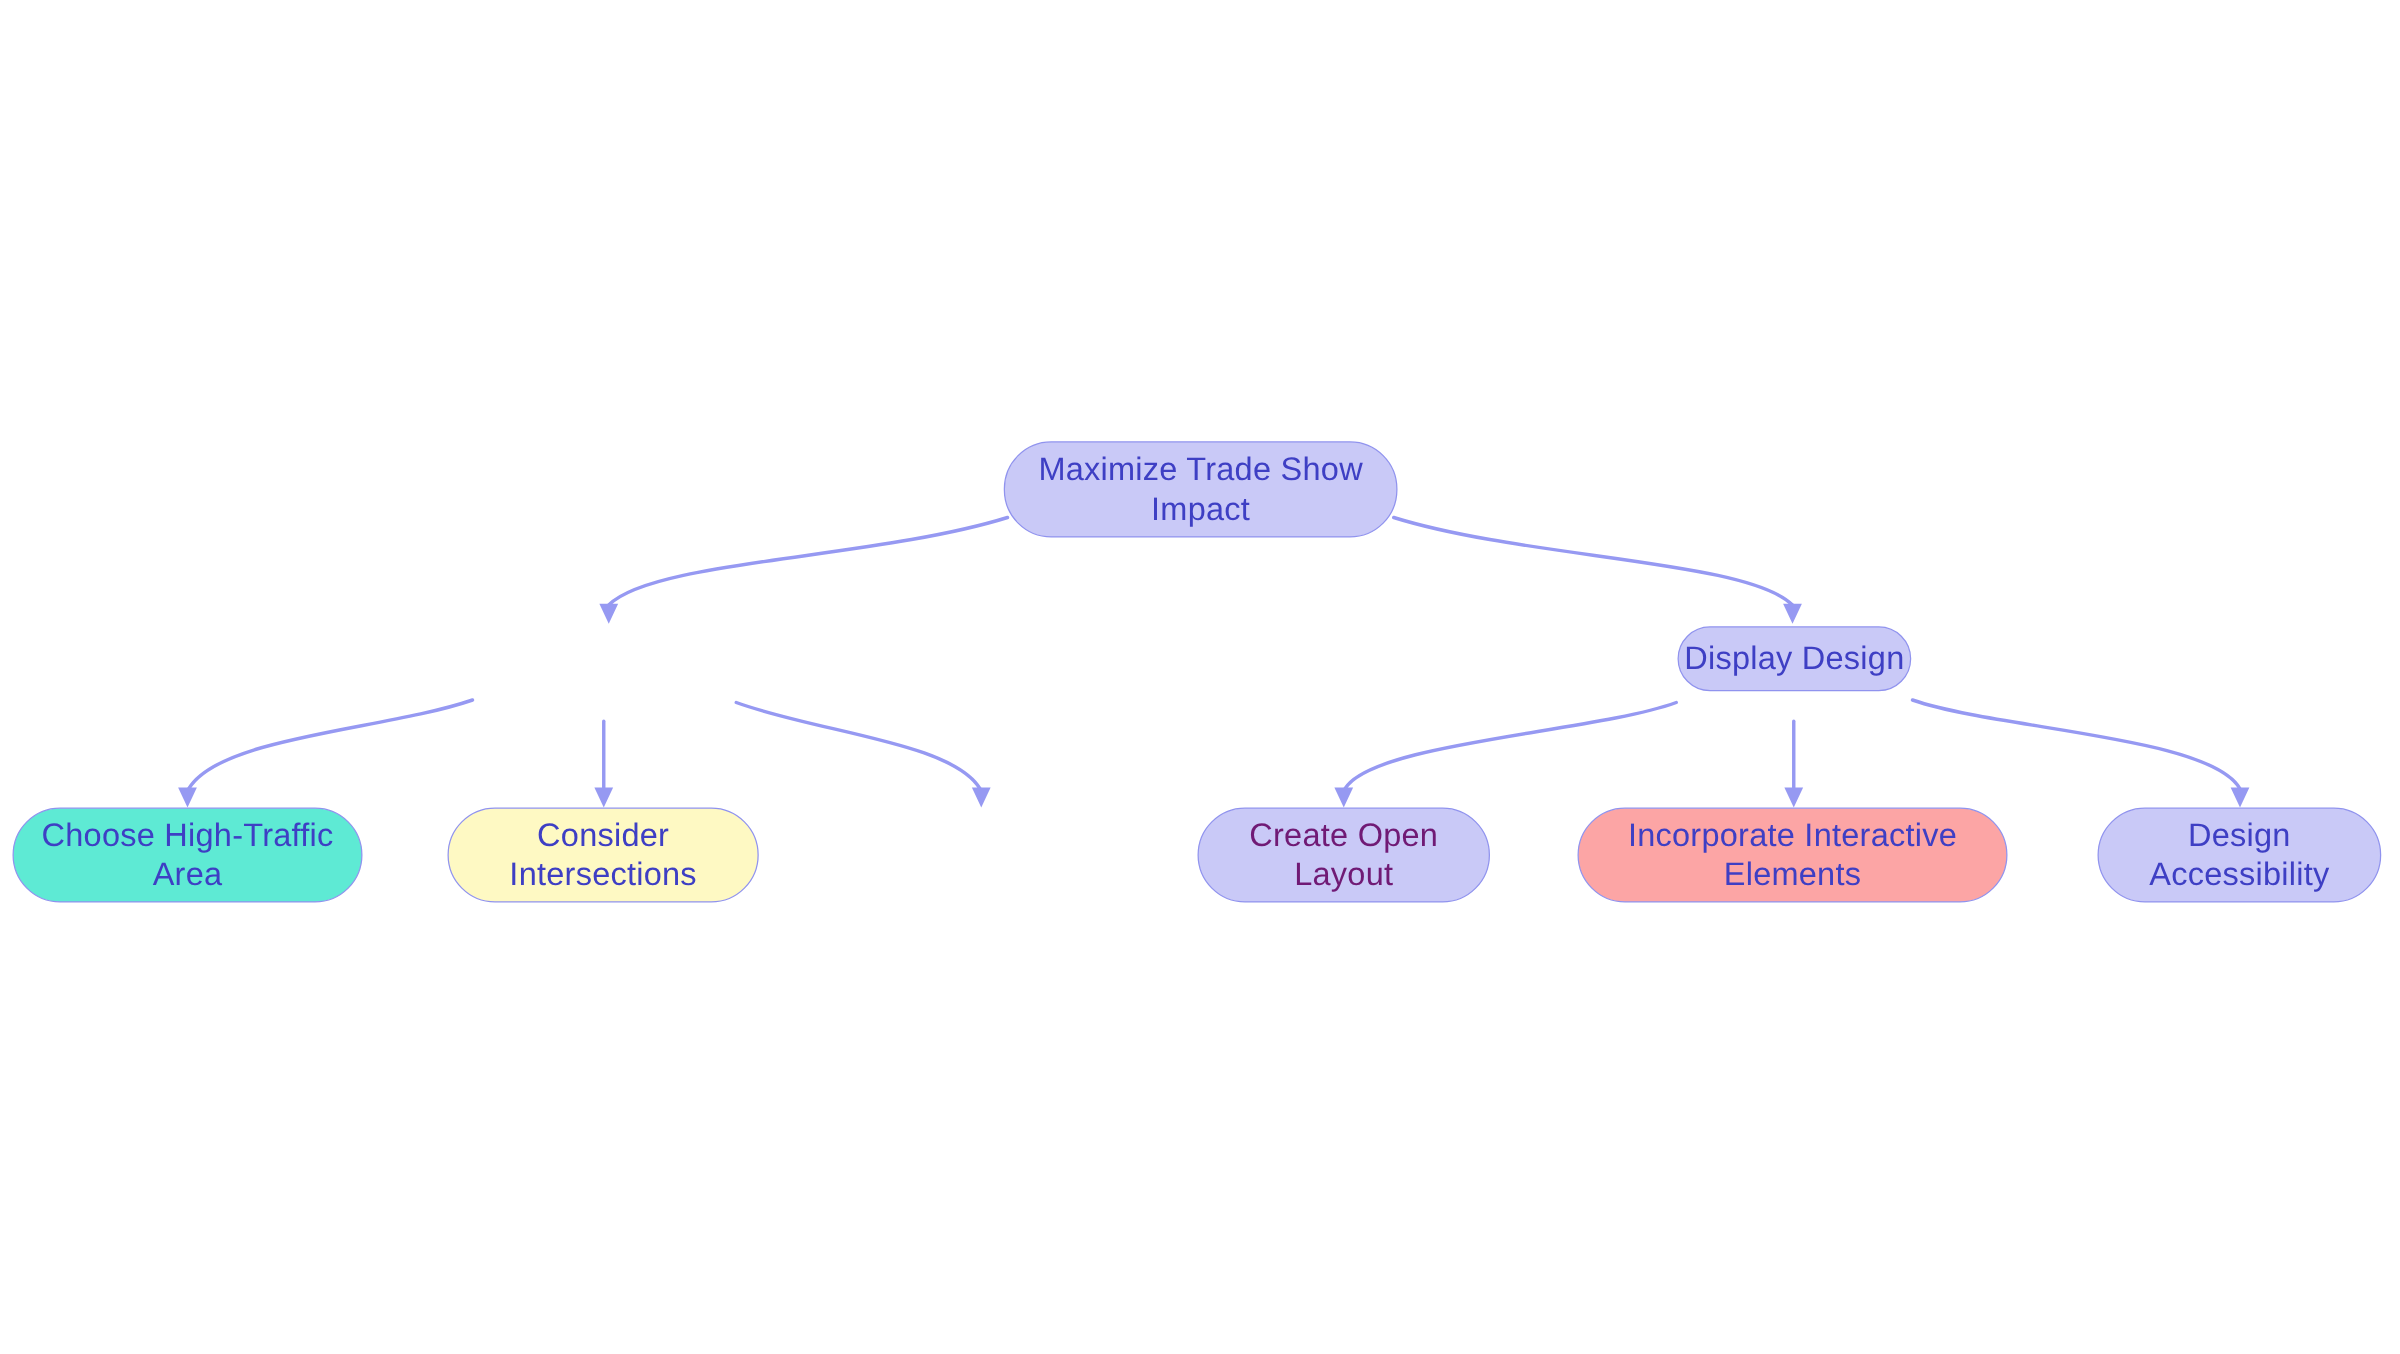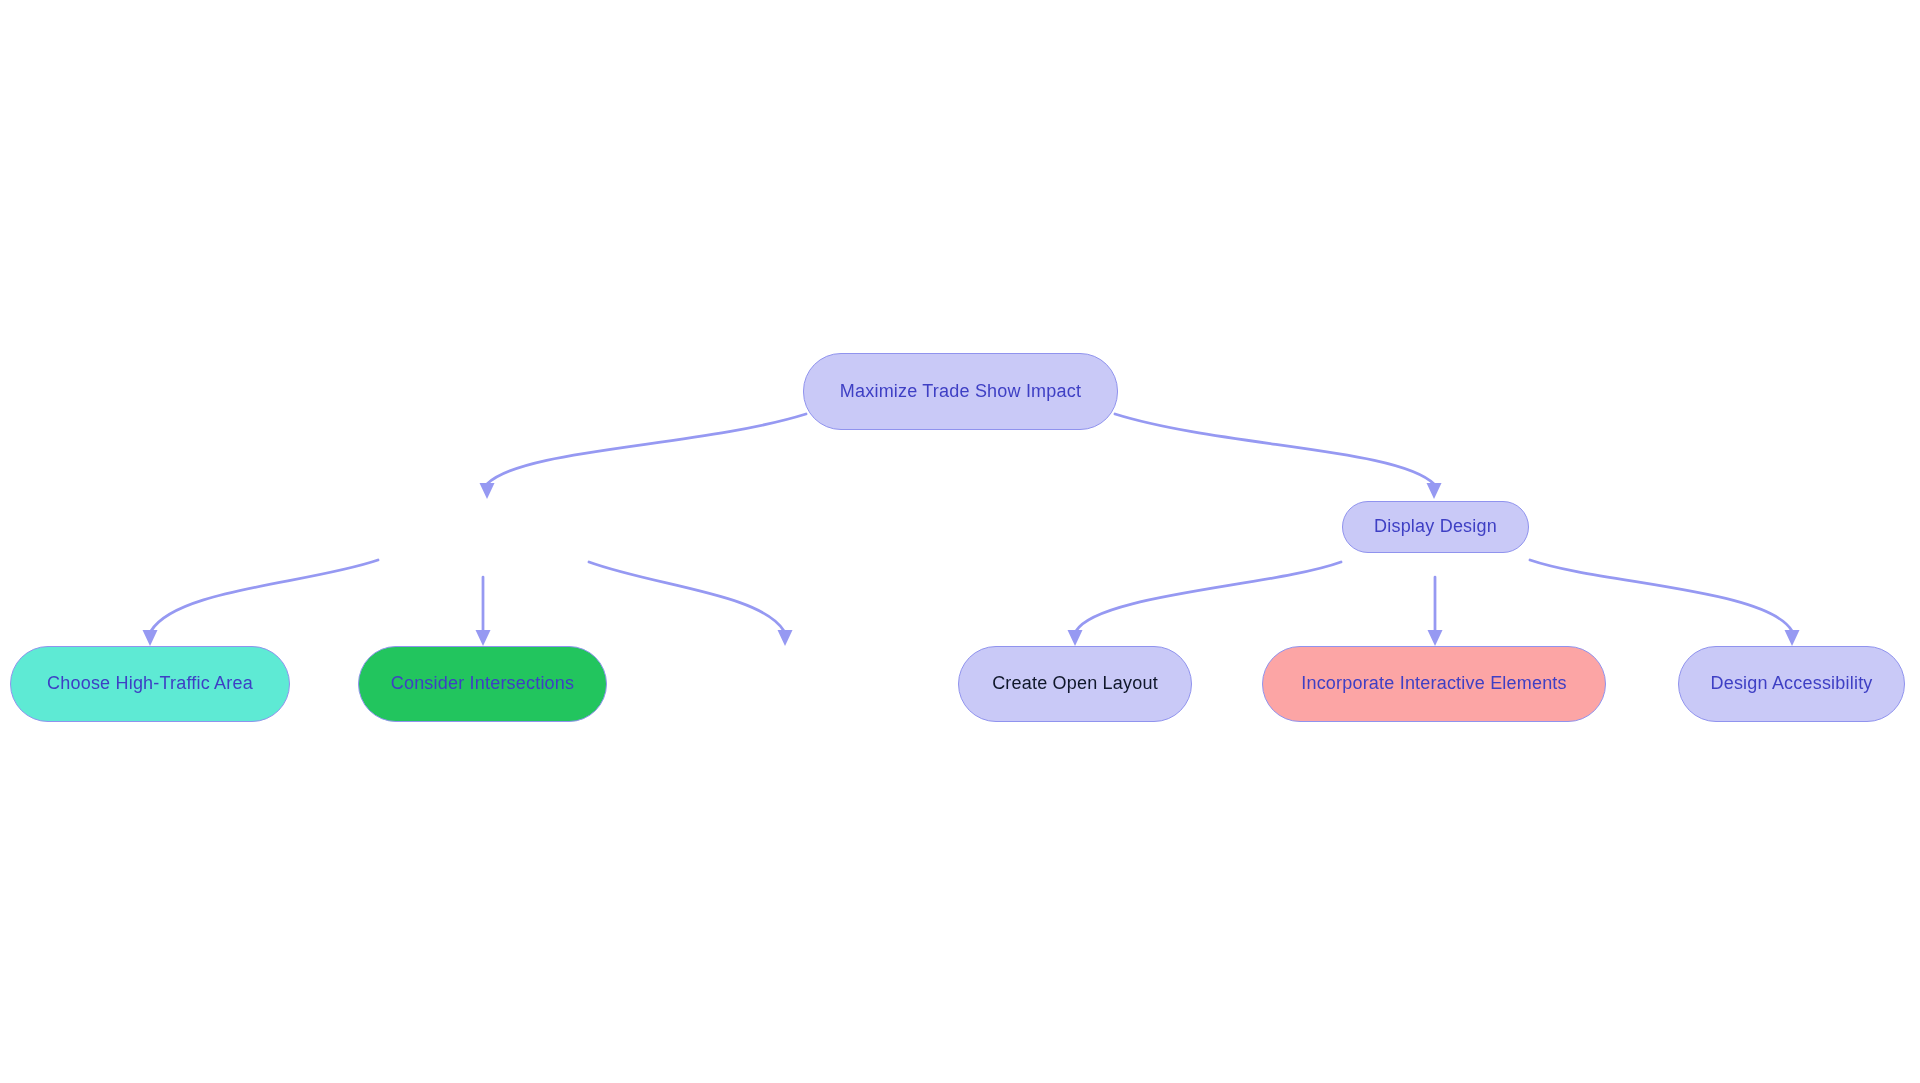--- a/index.html
+++ b/index.html
@@ -33,21 +33,21 @@
     height: 1083px;
   }
   .node {
     position: absolute;
     box-sizing: border-box;
     display: flex;
     align-items: center;
     justify-content: center;
     text-align: center;
     border-radius: 38px;
-    font-size: 18px;
+    font-size: 26px;
     font-weight: 500;
     letter-spacing: 0.2px;
     line-height: 1.2;
     user-select: none;
   }
 </style>
 </head>
 <body>
 
 <div class="stage">
@@ -66,18 +66,18 @@
       <polygon points="1067.5,630 1082.5,630 1075,646" fill="#9699f2"></polygon>
       <path d="M 1435 577 L 1435 631" fill="none" stroke="#9699f2" stroke-width="2.75" stroke-linecap="round"></path>
       <polygon points="1427.5,630 1442.5,630 1435,646" fill="#9699f2"></polygon>
       <path d="M 1530 560 C 1600 584, 1768 589, 1792 631" fill="none" stroke="#9699f2" stroke-width="2.75" stroke-linecap="round"></path>
       <polygon points="1784.5,630 1799.5,630 1792,646" fill="#9699f2"></polygon>
     </svg>
   <div class="nodes-layer">
       <div class="node" style="left: 803px; top: 353px; width: 315px; height: 77px; background: rgb(201, 201, 247); border: 1.5px solid rgb(144, 147, 238); color: rgb(62, 63, 196);">Maximize Trade Show Impact</div>
       <div class="node" style="left: 1342px; top: 501px; width: 187px; height: 52px; background: rgb(201, 201, 247); border: 1.5px solid rgb(144, 147, 238); color: rgb(62, 63, 196);">Display Design</div>
       <div class="node" style="left: 10px; top: 646px; width: 280px; height: 76px; background: #5eead4; border: 1.5px solid rgb(144, 147, 238); color: rgb(62, 63, 196);">Choose High-Traffic Area</div>
-      <div class="node" style="left: 358px; top: 646px; width: 249px; height: 76px; background: #22c55e; border: 1.5px solid rgb(144, 147, 238); color: rgb(62, 63, 196);">Consider Intersections</div>
-      <div class="node" style="left: 958px; top: 646px; width: 234px; height: 76px; background: rgb(201, 201, 247); border: 1.5px solid rgb(144, 147, 238); color: #0f172a;">Create Open Layout</div>
+      <div class="node" style="left: 358px; top: 646px; width: 249px; height: 76px; background: #fef9c3; border: 1.5px solid rgb(144, 147, 238); color: rgb(62, 63, 196);">Consider Intersections</div>
+      <div class="node" style="left: 958px; top: 646px; width: 234px; height: 76px; background: rgb(201, 201, 247); border: 1.5px solid rgb(144, 147, 238); color: #701a75;">Create Open Layout</div>
       <div class="node" style="left: 1262px; top: 646px; width: 344px; height: 76px; background: #fca5a5; border: 1.5px solid rgb(144, 147, 238); color: rgb(62, 63, 196);">Incorporate Interactive Elements</div>
       <div class="node" style="left: 1678px; top: 646px; width: 227px; height: 76px; background: rgb(201, 201, 247); border: 1.5px solid rgb(144, 147, 238); color: rgb(62, 63, 196);">Design Accessibility</div>
     </div>
 </div>
 
 </body></html>

